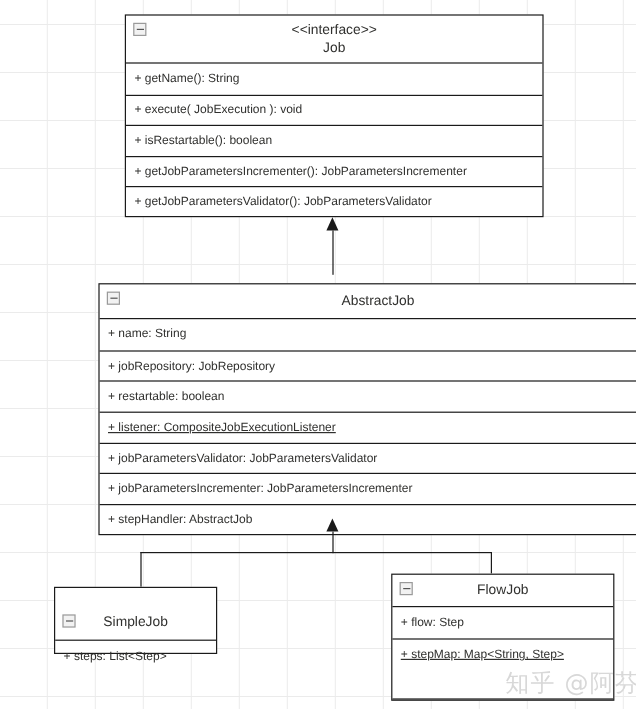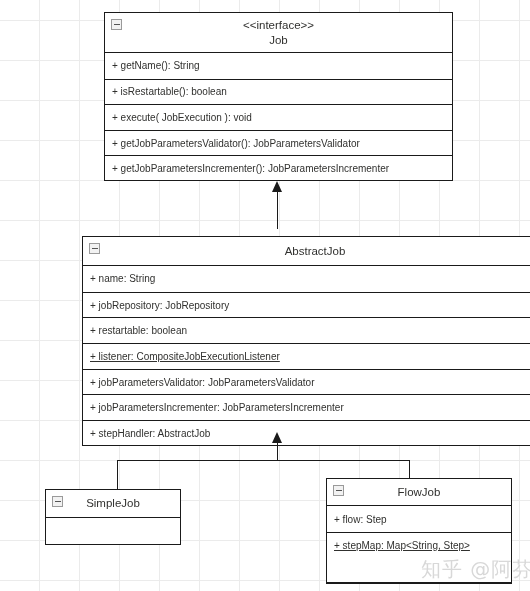--- a/index.html
+++ b/index.html
@@ -127,24 +127,24 @@
       <span class="collapse-icon">
           <i></i>
         </span>
       <span class="title-stack">
         <span class="stereotype">&lt;&lt;interface&gt;&gt;</span>
         <span>Job</span>
       </span>
     </div>
     <div class="uml-body">
       <div class="uml-row" style="height:25.6px;">+ getName(): String</div>
+      <div class="uml-row" style="height:25.6px;">+ execute( JobExecution ): void</div>
       <div class="uml-row" style="height:25.6px;">+ isRestartable(): boolean</div>
-      <div class="uml-row" style="height:25.6px;">+ execute( JobExecution ): void</div>
+      <div class="uml-row" style="height:25.6px;">+ getJobParametersIncrementer(): JobParametersIncrementer</div>
       <div class="uml-row" style="height:25.6px;">+ getJobParametersValidator(): JobParametersValidator</div>
-      <div class="uml-row" style="height:25.6px;">+ getJobParametersIncrementer(): JobParametersIncrementer</div>
     </div>
   </div>
 
   <div class="edge edge-v" style="left:277px; top:192px; height:37px;"></div>
   <div class="arrow-head" style="left:272px; top:181px;"></div>
 
   <div class="uml-box" style="left:82px; top:236px; width:466px; height:210px;">
     <div class="uml-header" style="height:29px;">
       <span class="collapse-icon">
           <i></i>
@@ -164,27 +164,30 @@
     </div>
   </div>
 
   <div class="arrow-head" style="left:272px; top:432px;"></div>
   <div class="edge edge-v" style="left:277px; top:443px; height:18px;"></div>
   <div class="edge edge-h" style="left:117px; top:460px; width:293px;"></div>
   <div class="edge edge-v" style="left:117px; top:460px; height:29px;"></div>
   <div class="edge edge-v" style="left:409px; top:460px; height:18px;"></div>
 
   <div class="uml-box" style="left:45px; top:489px; width:136px; height:56px;">
-    <div class="uml-header" style="height:28px;">
+    <div class="uml-header" style="height:28px;margin-top:16px;">
       <span class="collapse-icon">
           <i></i>
         </span>
       <span class="title-stack">
         <span>SimpleJob</span>
       </span>
+    </div>
+    <div class="uml-body">
+      <div class="uml-row" style="height:26px;">+ steps: List&lt;Step&gt;</div>
     </div>
   </div>
 
   <div class="uml-box" style="left:326px; top:478px; width:186px; height:106px;">
     <div class="uml-header" style="height:27px;">
       <span class="collapse-icon">
           <i></i>
         </span>
       <span class="title-stack">
         <span>FlowJob</span>

